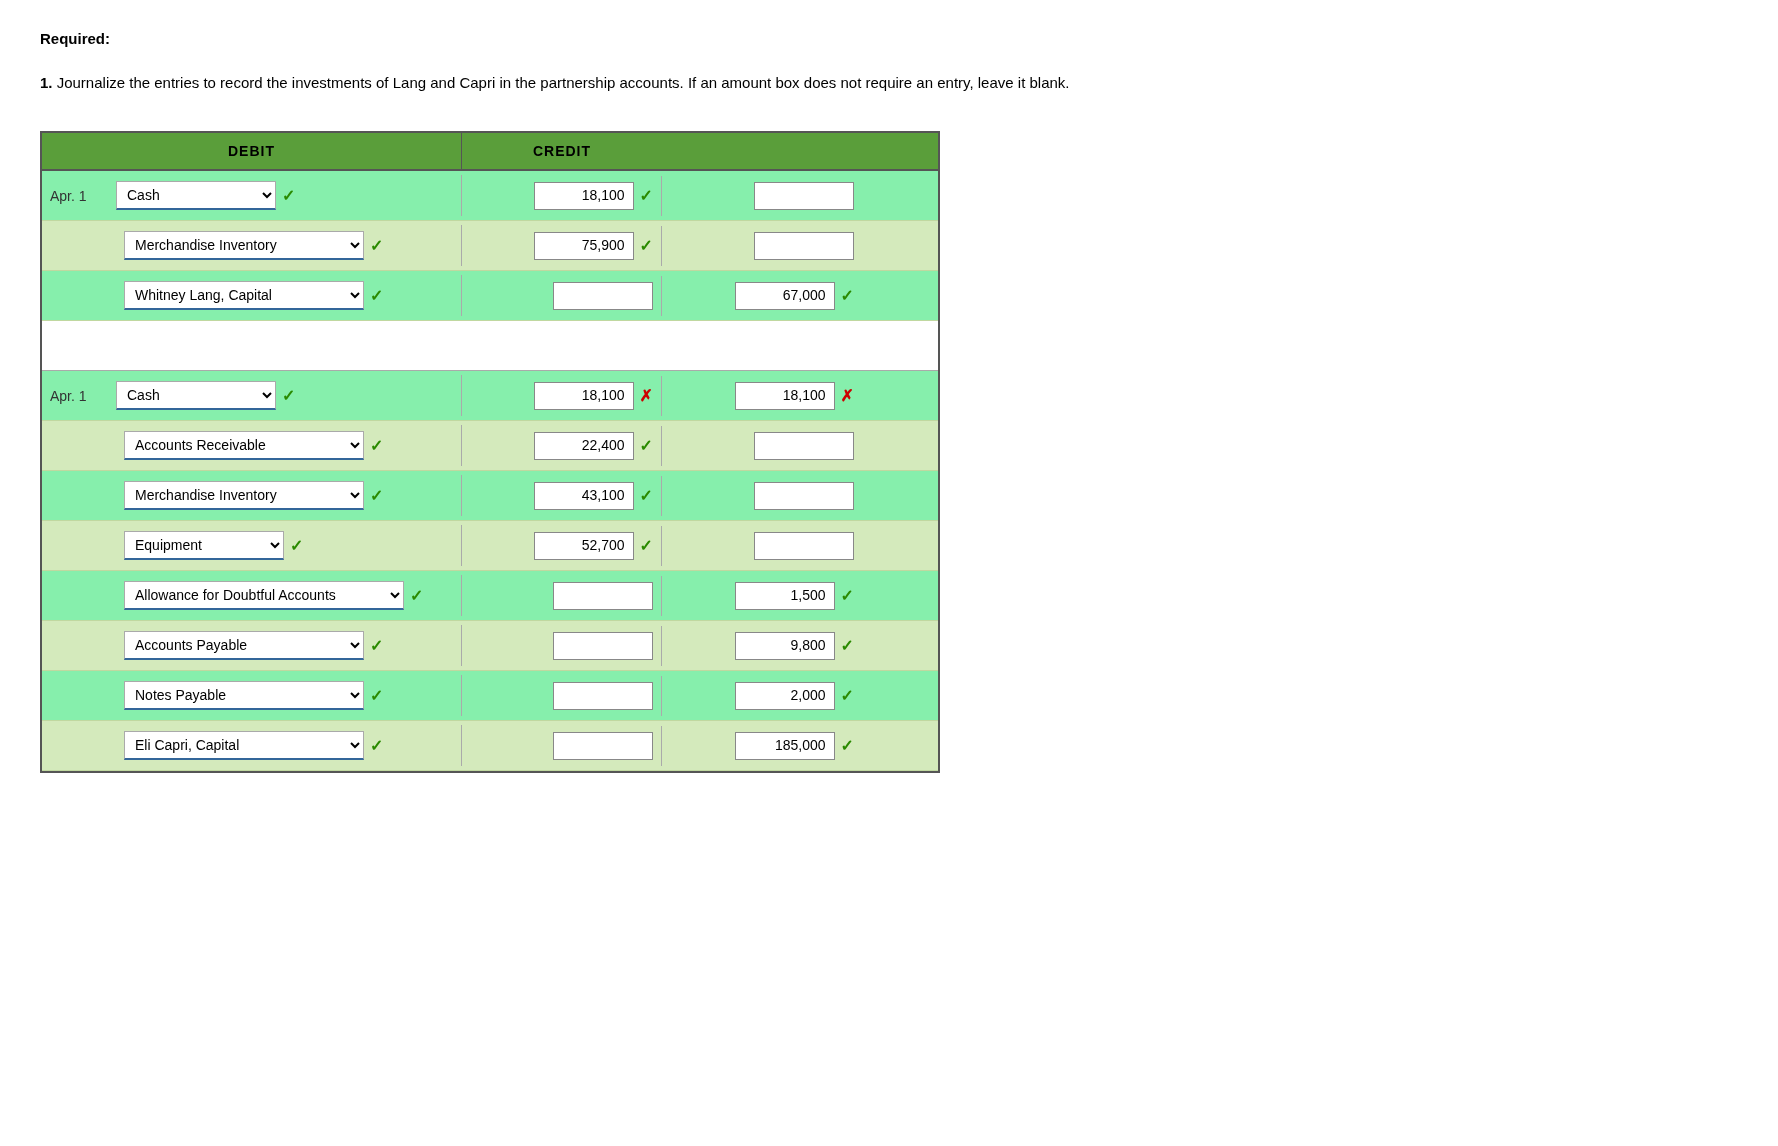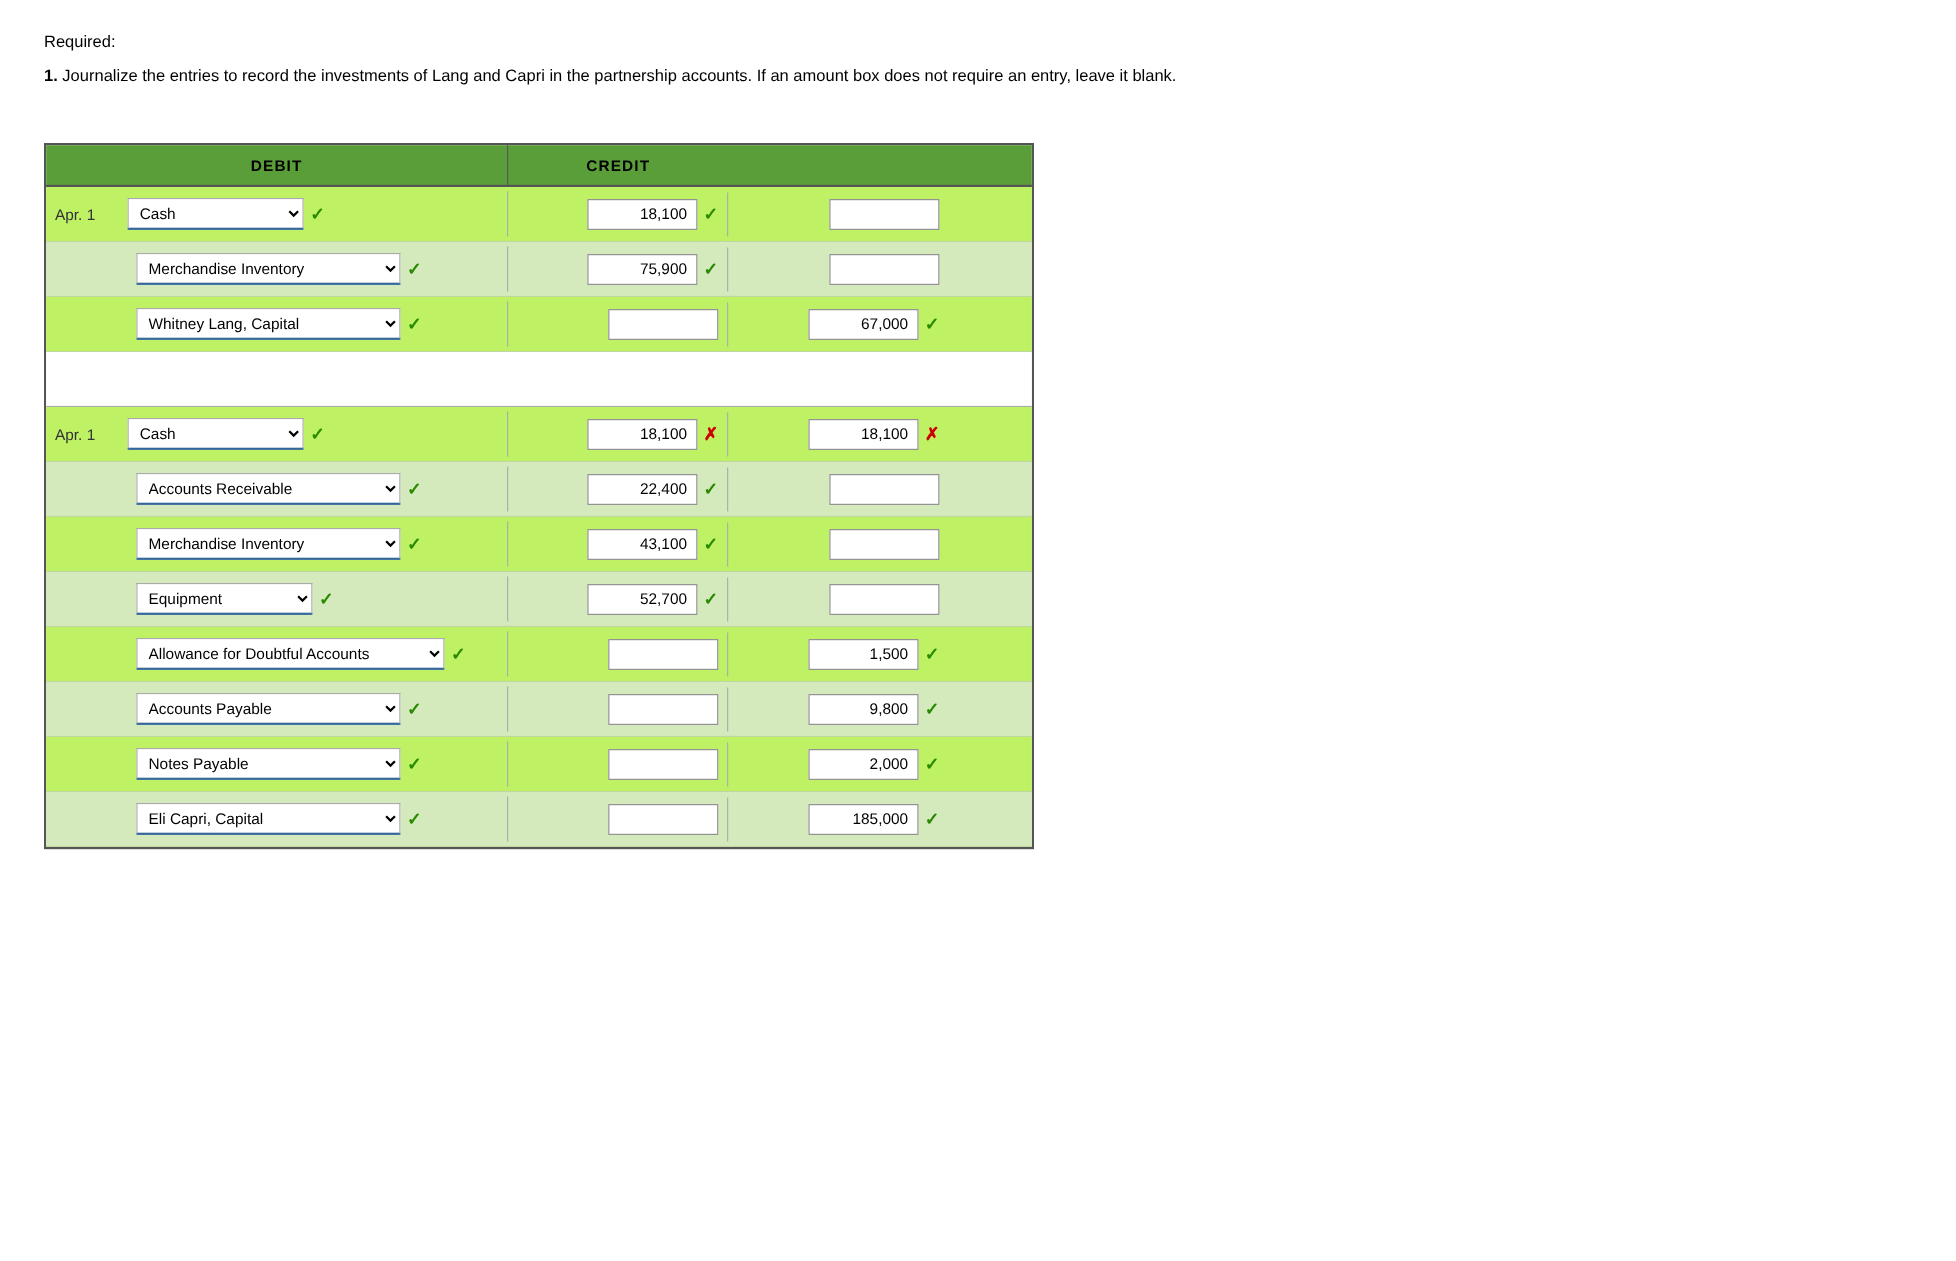--- a/index.html
+++ b/index.html
@@ -4,25 +4,25 @@
   <style>
     * { box-sizing: border-box; margin: 0; padding: 0; }
     body {
       font-family: Arial, sans-serif;
       font-size: 15px;
       background: #fff;
       color: #000;
       padding: 30px 40px;
     }
     .required-label {
-      font-weight: normal;
-      margin-bottom: 11px;
+      font-weight: bold;
+      margin-bottom: 24px;
     }
     .instructions {
-      margin-bottom: 48px;
+      margin-bottom: 36px;
       line-height: 1.6;
     }
     .table-wrapper {
       border: 2px solid #555;
       display: inline-block;
       min-width: 900px;
       max-width: 960px;
     }
     .header-row {
       display: grid;
@@ -40,21 +40,21 @@
       letter-spacing: 1px;
     }
     .header-cell:last-child { border-right: none; }
     .data-row {
       display: grid;
       grid-template-columns: 420px 200px 200px;
       border-bottom: 1px solid #c0d8a0;
       min-height: 50px;
       align-items: center;
     }
-    .data-row.light { background: #bef264; }
+    .data-row.light { background: #86efac; }
     .data-row.medium { background: #d4eabc; }
     .data-row.separator { background: #fff; height: 20px; border-bottom: 1px solid #aaa; }
     .account-cell {
       padding: 6px 8px;
       display: flex;
       align-items: center;
       gap: 6px;
       border-right: 1px solid #aaa;
     }
     .date-label {

